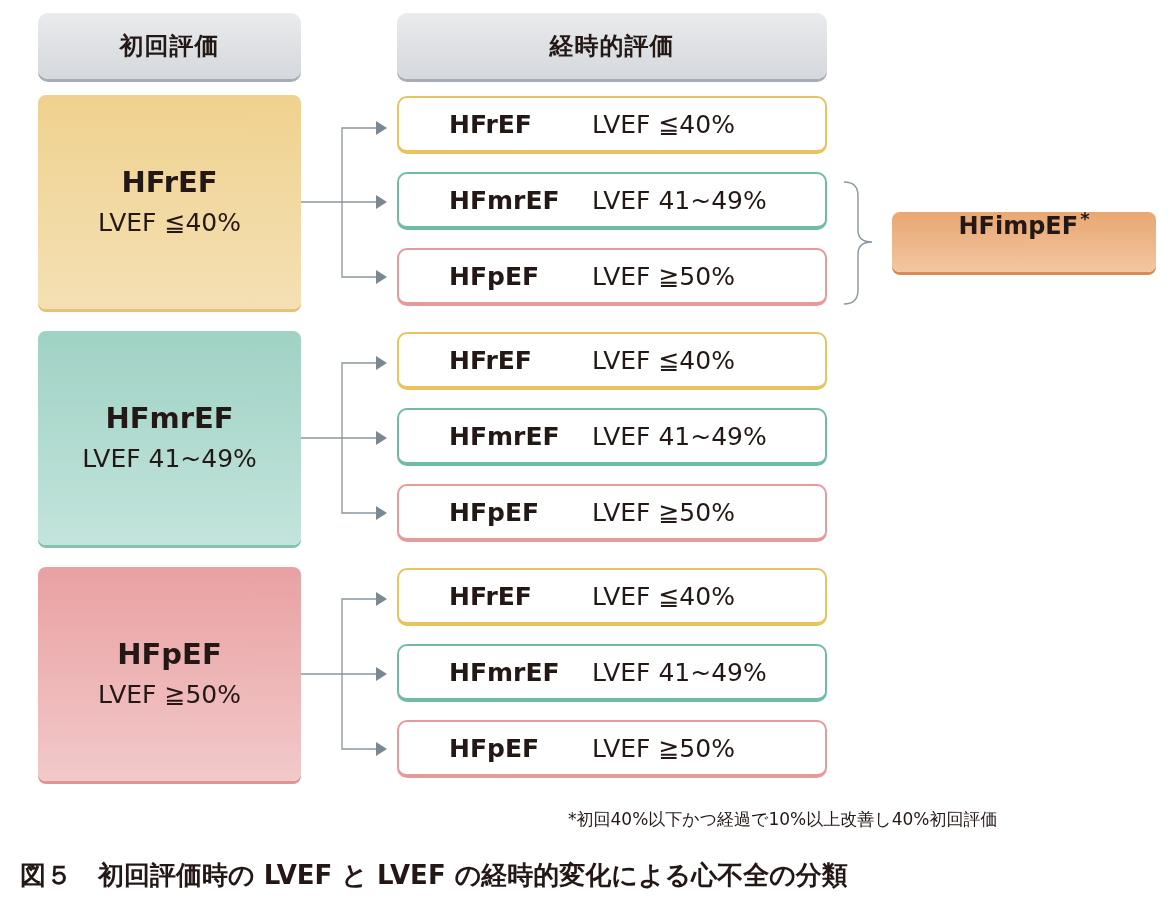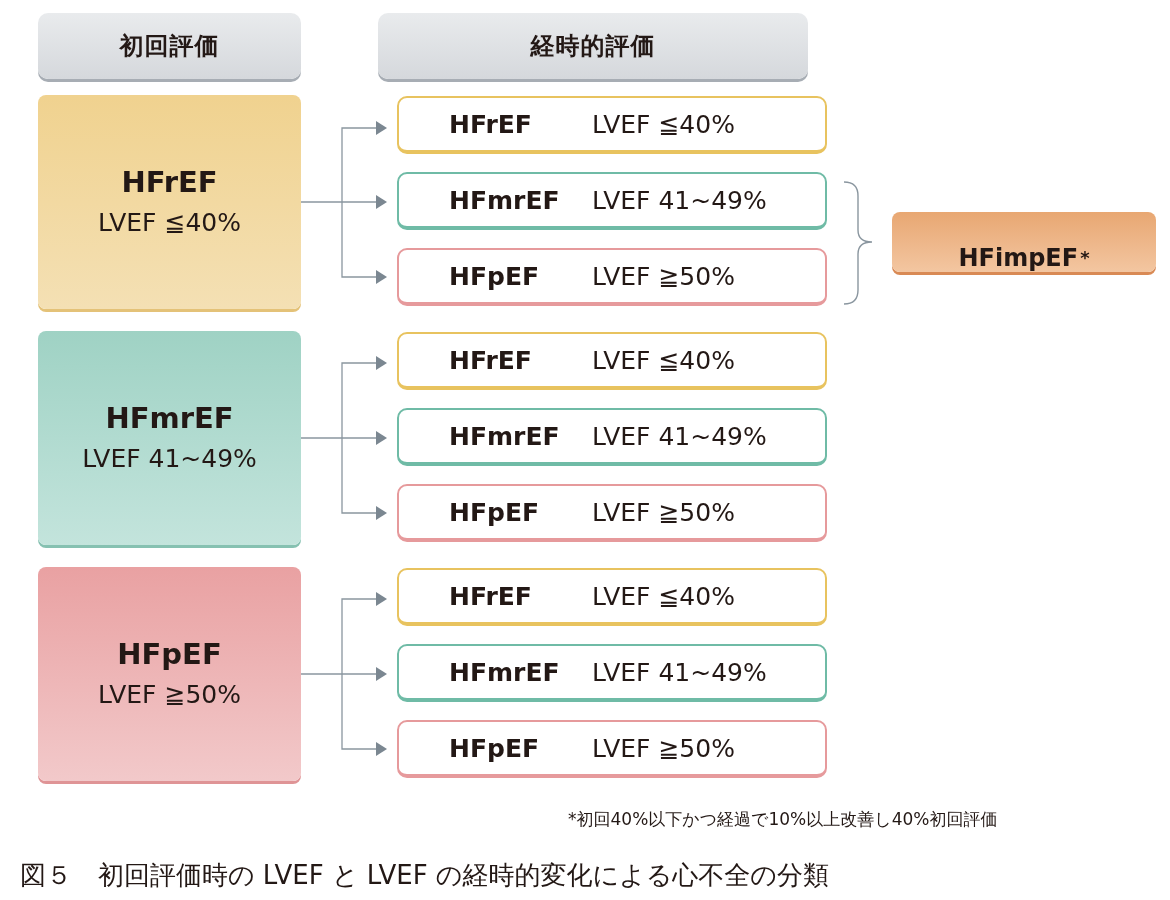--- a/index.html
+++ b/index.html
@@ -36,38 +36,38 @@
 
     .connector { position: absolute; left: 300px; width: 97px; }
     .connector svg { display: block; }
 
     .brace { position: absolute; left: 842px; top: 180px; }
 
     .imp-box {
       position: absolute; left: 892px; top: 212px; width: 264px; height: 60px; border-radius: 8px;
       background: linear-gradient(#e8a772, #f3c6a1);
       box-shadow: 0 3px 0 #d98a55;
-      display: flex; align-items: flex-end; justify-content: center;
+      display: flex; align-items: flex-start; justify-content: center;
       font-weight: bold; font-size: 24px;
     }
     .imp-box .star { font-size: 18px; margin-left: 2px; position: relative; top: -4px; }
 
     .footnote {
       position: absolute; left: 568px; top: 808px; font-size: 17px; color: #231815;
     }
     .caption {
-      position: absolute; left: 20px; top: 858px; font-size: 26px; font-weight: normal; color: #231815;
+      position: absolute; left: 20px; top: 858px; font-size: 26px; font-weight: bold; color: #231815;
       white-space: pre;
     }
   </style>
 </head>
 <body>
 
 <div class="header" style="left:38px; top:13px; width:263px;">初回評価</div>
-<div class="header" style="left:378px; top:13px; width:430px;">経時的評価</div>
+<div class="header" style="left:397px; top:13px; width:430px;">経時的評価</div>
 
 <div class="init-box red" style="top:95px;">
   <div class="name">HFrEF</div>
   <div class="range">LVEF ≦40%</div>
 </div>
 <div class="connector" style="top:95px;">
   <svg width="97" height="214" viewBox="0 0 97 214">
     <line x1="1" y1="107" x2="78" y2="107" stroke="#8a969f" stroke-width="1.3"></line>
     <polyline points="84,33 42,33 42,182 84,182" fill="none" stroke="#8a969f" stroke-width="1.3"></polyline>
     <polygon points="76,26 87,33 76,40" fill="#7b8791"></polygon>

